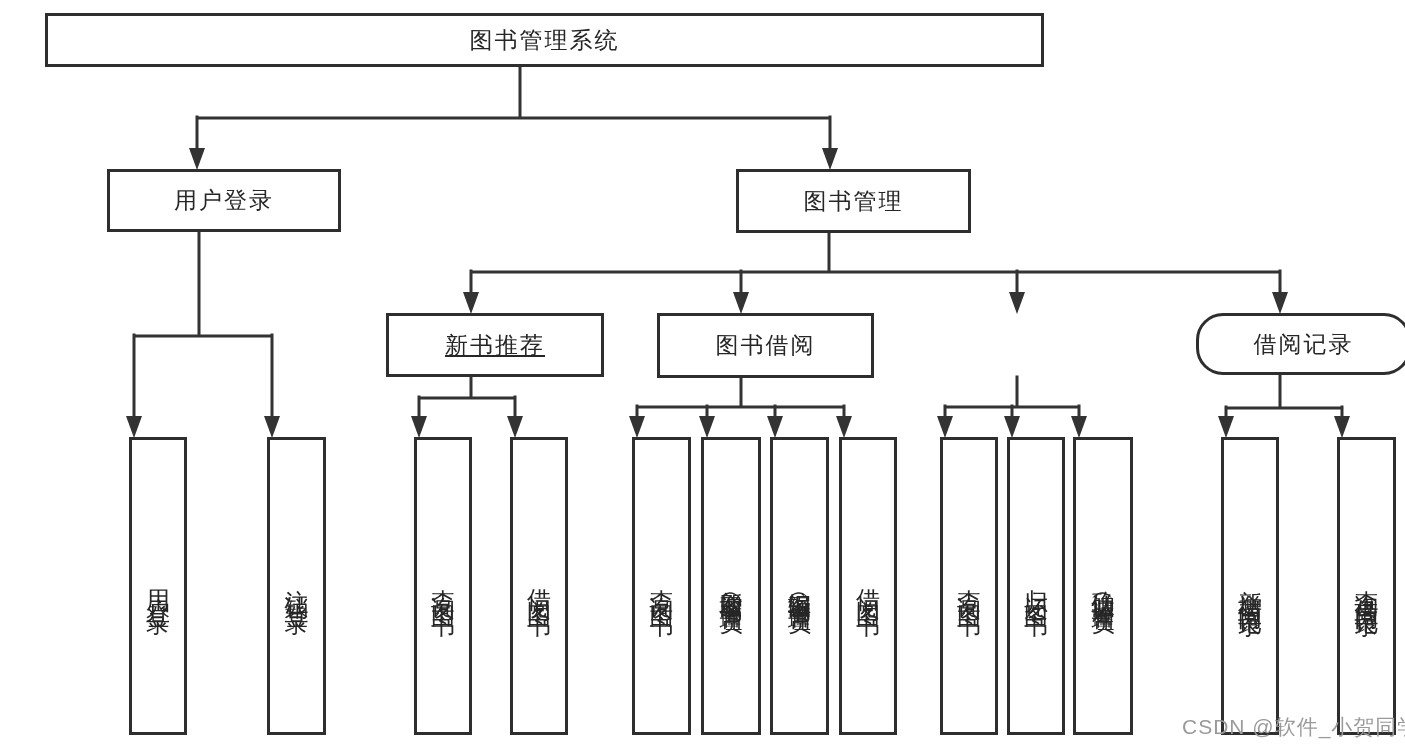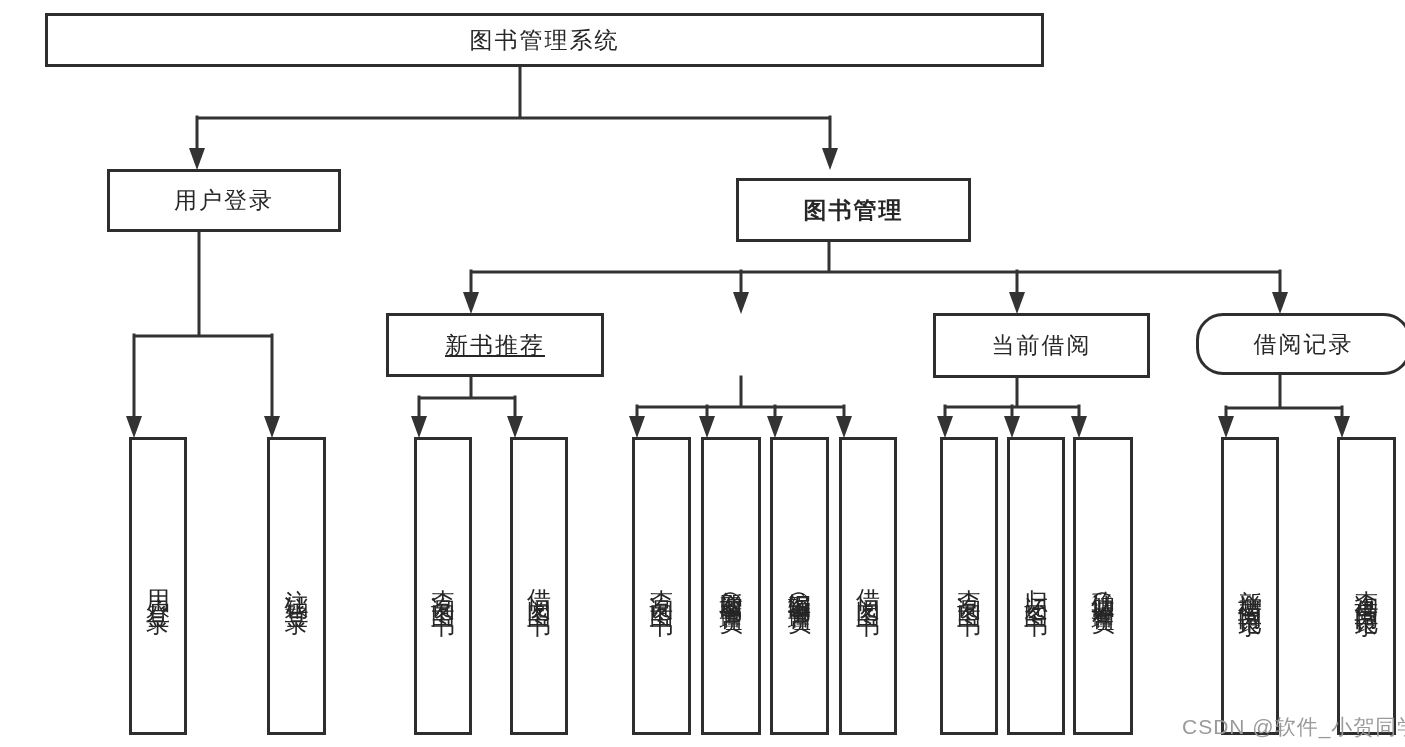--- a/index.html
+++ b/index.html
@@ -96,24 +96,24 @@
     <g>
       <path d="M1280 375 V408 M1226 408 H1342 M1226 407 V420 M1342 407 V420"></path>
       <polygon points="1218,416 1234,416 1226,438"></polygon>
       <polygon points="1334,416 1350,416 1342,438"></polygon>
     </g>
   </svg>
 
   <div class="node" style="left:21px;top:13px;width:999px;height:54px;">图书管理系统</div>
 
   <div class="node" style="left:83px;top:169px;width:234px;height:63px;">用户登录</div>
-  <div class="node" style="left:712px;top:178px;width:235px;height:64px;font-weight:bold;">图书管理</div>
+  <div class="node" style="left:712px;top:169px;width:235px;height:64px;">图书管理</div>
 
   <div class="node" style="left:362px;top:313px;width:218px;height:64px;text-decoration:underline;">新书推荐</div>
-  <div class="node" style="left:909px;top:313px;width:217px;height:65px;">当前借阅</div>
+  <div class="node" style="left:633px;top:313px;width:217px;height:65px;">图书借阅</div>
   <div class="node" style="left:1172px;top:313px;width:215px;height:62px;border-radius:27px;">借阅记录</div>
 
   <div class="node v" style="left:105px;top:437px;width:58px;height:298px;">用户登录</div>
   <div class="node v" style="left:243px;top:437px;width:59px;height:298px;">注销登录</div>
 
   <div class="node v" style="left:390px;top:437px;width:58px;height:298px;">查询图书</div>
   <div class="node v" style="left:486px;top:437px;width:58px;height:298px;">借阅图书</div>
 
   <div class="node v" style="left:608px;top:437px;width:59px;height:298px;">查询图书</div>
   <div class="node v long" style="left:677px;top:437px;width:60px;height:298px;">新增图书（管理员）</div>

